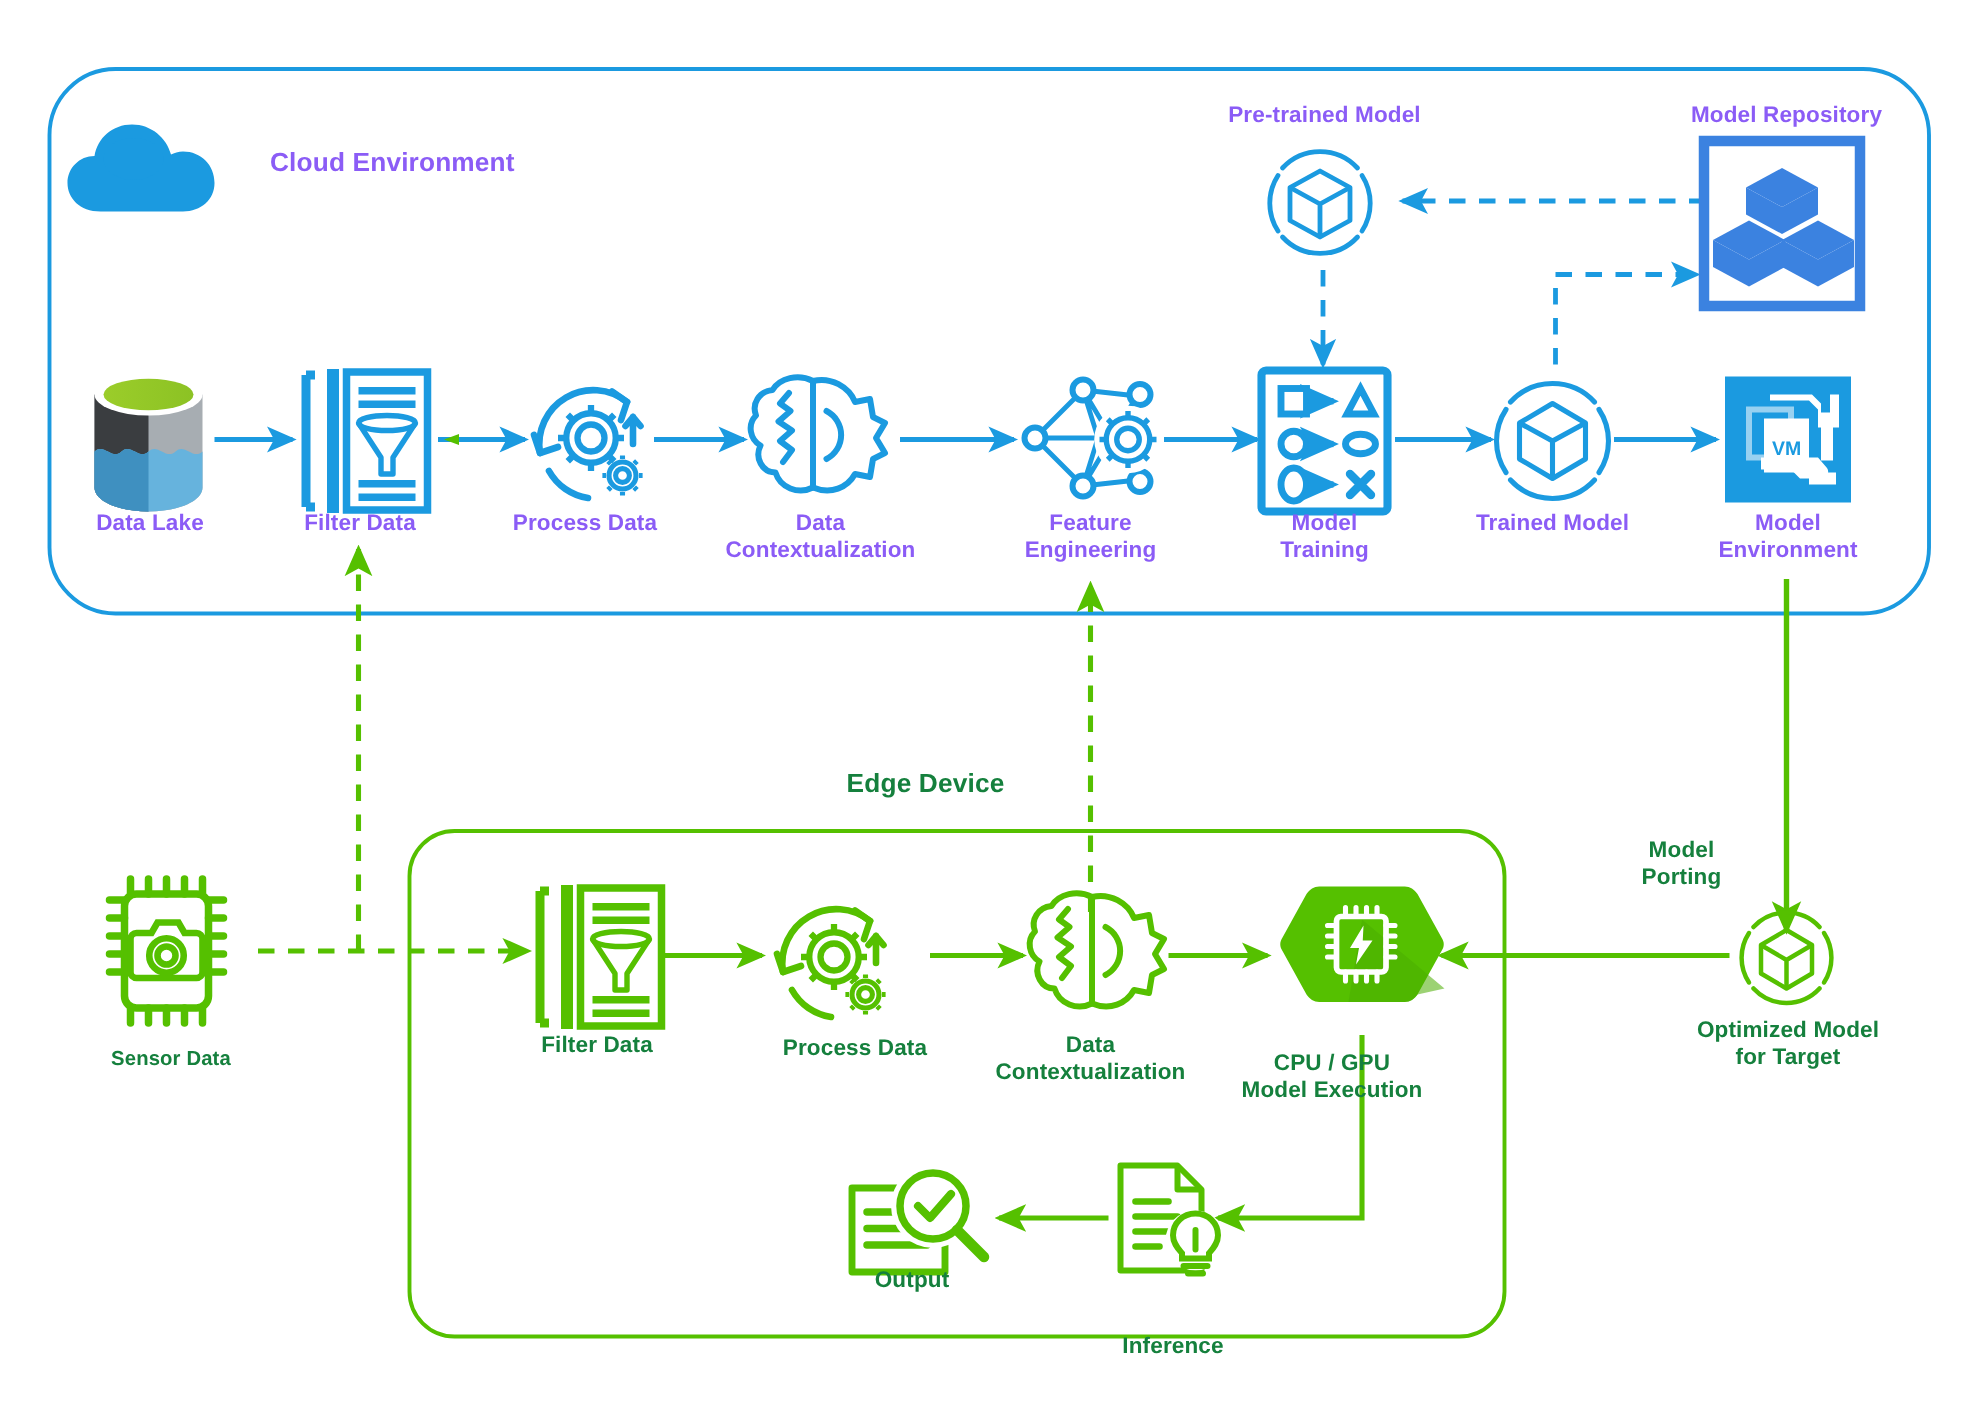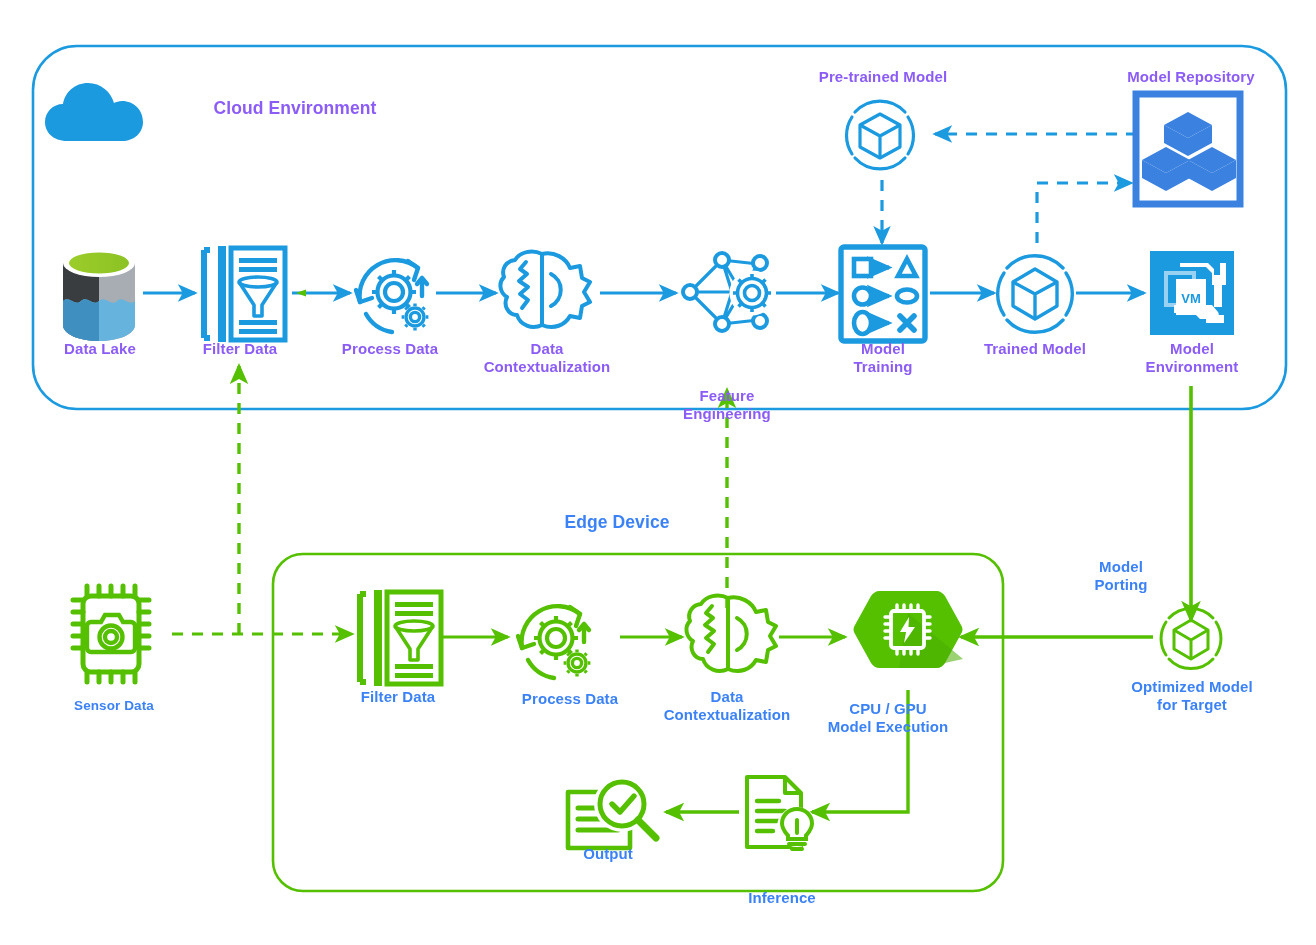--- a/index.html
+++ b/index.html
@@ -1,21 +1,21 @@
 <!DOCTYPE html>
 <html><head>
 <meta charset="utf-8">
 <style>
   html,body{margin:0;padding:0;background:#ffffff;}
   body{font-family:"Liberation Sans",sans-serif;}
   #stage{position:relative;width:1316px;height:945px;background:#ffffff;overflow:hidden;}
   #svgroot{position:absolute;left:0;top:0;width:1316px;height:945px;}
   .lbl{position:absolute;text-align:center;font-weight:bold;line-height:1.22;letter-spacing:.1px;}
   .lbl-blue{color:#8b5cf6;}
-  .lbl-green{color:#3b82f6;}
+  .lbl-green{color:#15803d;}
   .t13{font-size:13.5px;}
   .t15{font-size:15px;}
   .t17{font-size:17.5px;}
 </style>
 </head>
 <body>
 
 <div id="stage">
 
 <svg id="svgroot" viewBox="0 0 1316 945" xmlns="http://www.w3.org/2000/svg">
@@ -381,34 +381,34 @@
       <path d="M6,18 A30,30 0 0 0 6,51"></path>
       <path d="M56,18 A30,30 0 0 1 56,51"></path>
     </g>
     <g fill="none" stroke="#55c000" stroke-width="3" stroke-linejoin="round">
       <path d="M31,16 L48,26 L48,45 L31,55 L14,45 L14,26 Z"></path>
       <path d="M14,26 L31,36 L48,26 M31,36 L31,55"></path>
     </g>
   </g>
 </svg>
 
-<div class="lbl lbl-blue t17" style="left:180px; top:98px; width:230px; text-align:center;">Cloud Environment</div>
+<div class="lbl lbl-blue t17" style="left:180px; top:98px; width:230px; text-align:left;">Cloud Environment</div>
 
 <div class="lbl lbl-blue t15" style="left:36px; top:340px; width:128px;">Data Lake</div>
 
 <div class="lbl lbl-blue t15" style="left:180px; top:340px; width:120px;">Filter Data</div>
 
 <div class="lbl lbl-blue t15" style="left:320px; top:340px; width:140px;">Process Data</div>
 
 <div style="position:absolute; left:452px; top:340px; width:190px;">
   <div class="lbl lbl-blue t15" style="position:static; width:100%;">Data</div>
   <div class="lbl lbl-blue t15" style="position:static; width:100%;">Contextualization</div>
 </div>
 
-<div style="position:absolute; left:648px; top:340px; width:158px;margin-top:47px;">
+<div style="position:absolute; left:648px; top:340px; width:158px;">
   <div class="lbl lbl-blue t15" style="position:static; width:100%;">Feature</div>
   <div class="lbl lbl-blue t15" style="position:static; width:100%;">Engineering</div>
 </div>
 
 <div style="position:absolute; left:822px; top:340px; width:122px;">
   <div class="lbl lbl-blue t15" style="position:static; width:100%;">Model</div>
   <div class="lbl lbl-blue t15" style="position:static; width:100%;">Training</div>
 </div>
 
 <div class="lbl lbl-blue t15" style="left:960px; top:340px; width:150px;">Trained Model</div>

